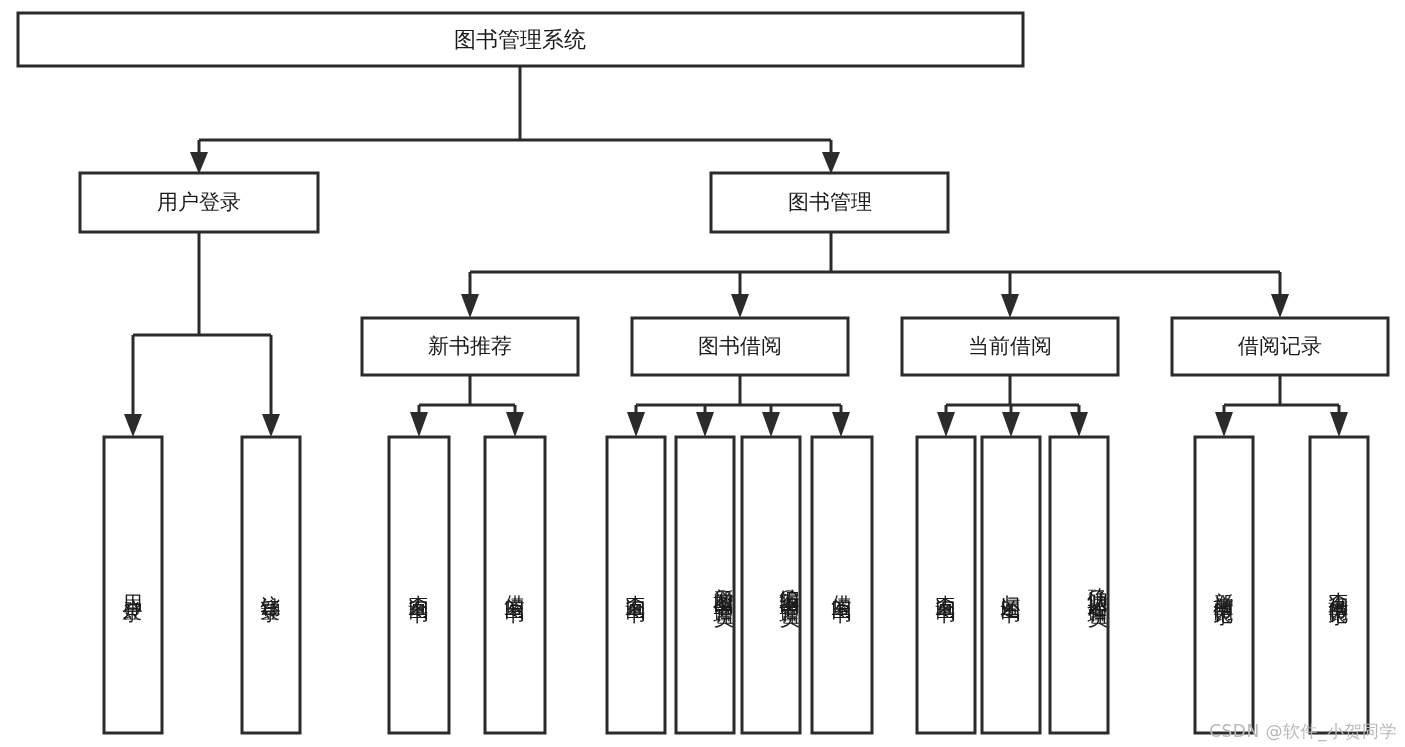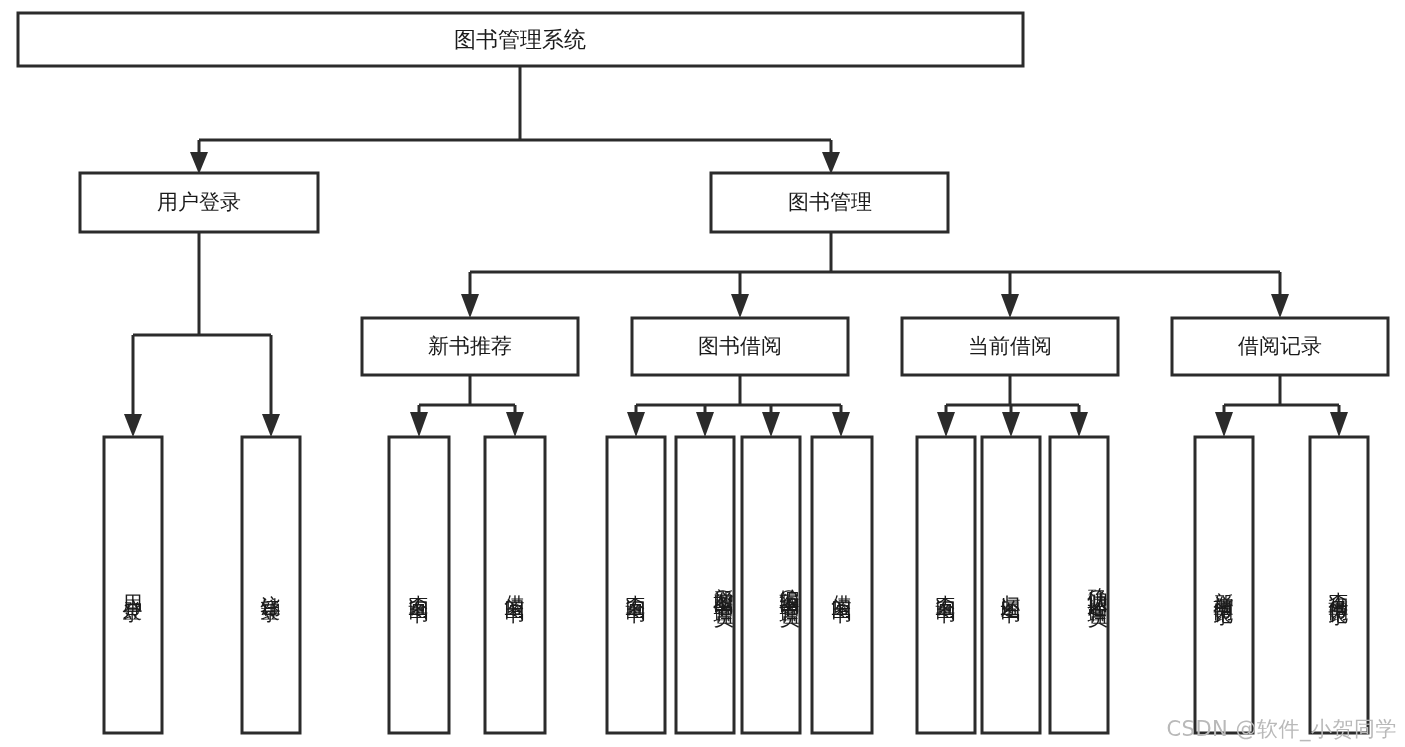--- a/index.html
+++ b/index.html
@@ -73,21 +73,21 @@
     letter-spacing: 3px;
     color: #1a1a1a;
     white-space: nowrap;
     pointer-events: none;
   }
   .watermark {
     position: absolute;
     right: 8px;
     bottom: 4px;
     font-family: "DejaVu Sans", "Liberation Sans", sans-serif;
-    font-size: 21px;
+    font-size: 17px;
     color: #b9b9b9;
     letter-spacing: 0.5px;
     white-space: nowrap;
   }
 </style>
 </head>
 <body>
 
 <div id="diagram-root">
 

